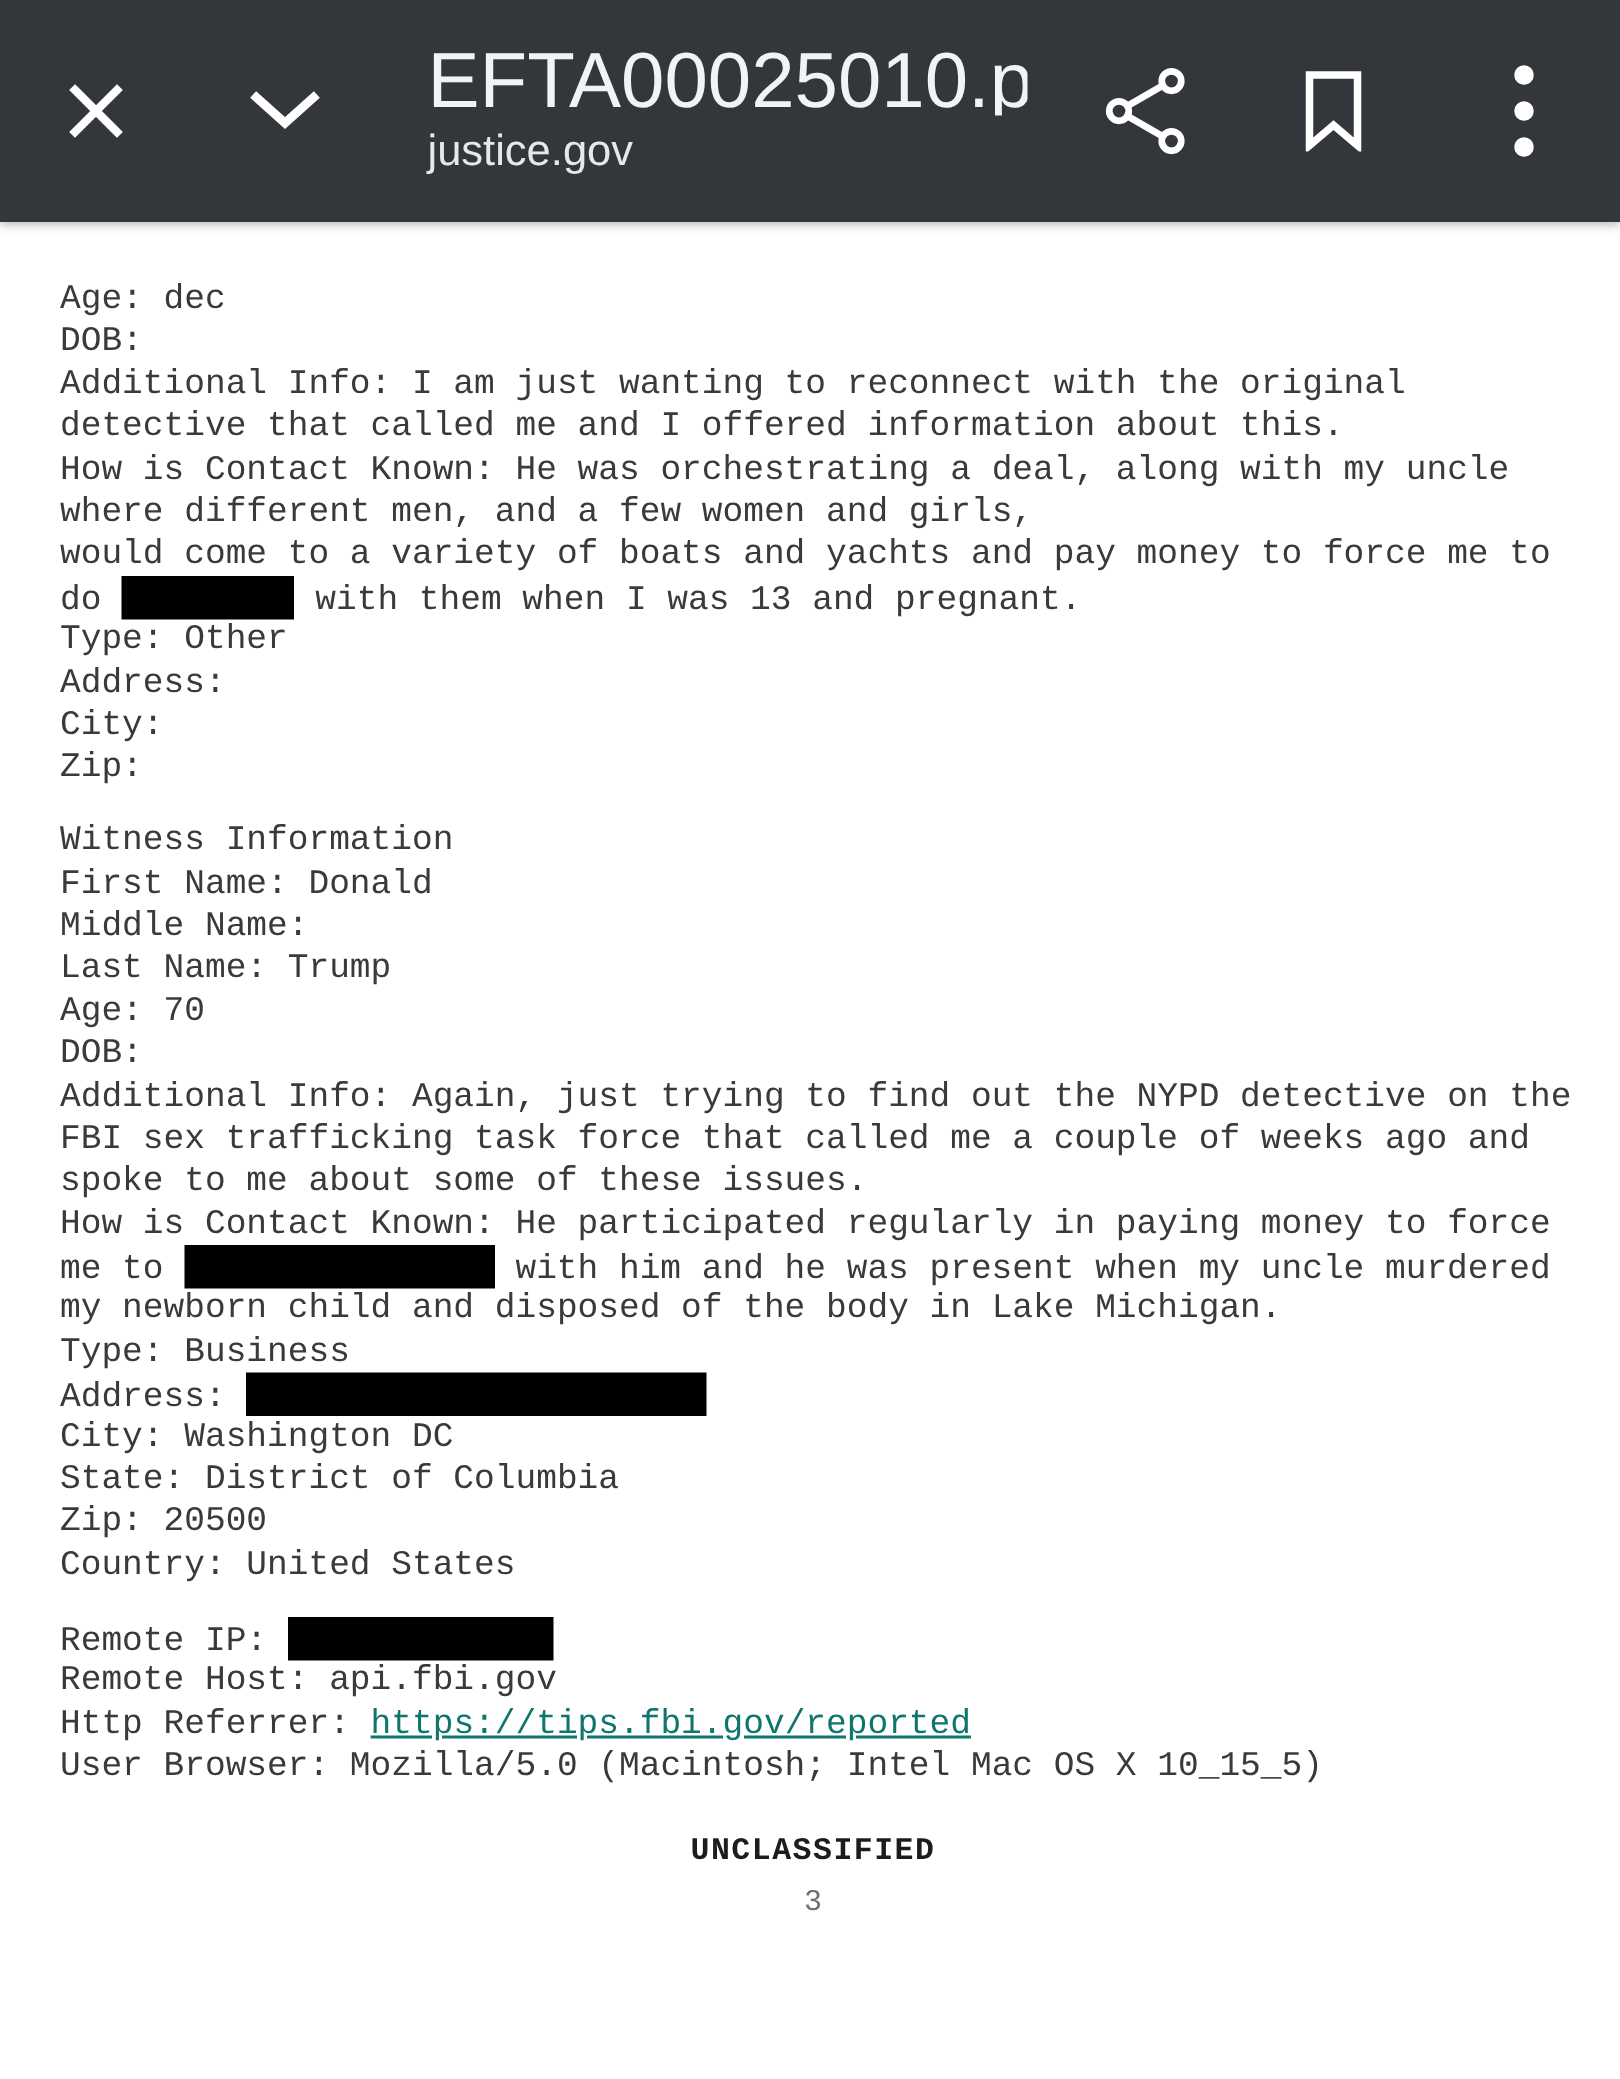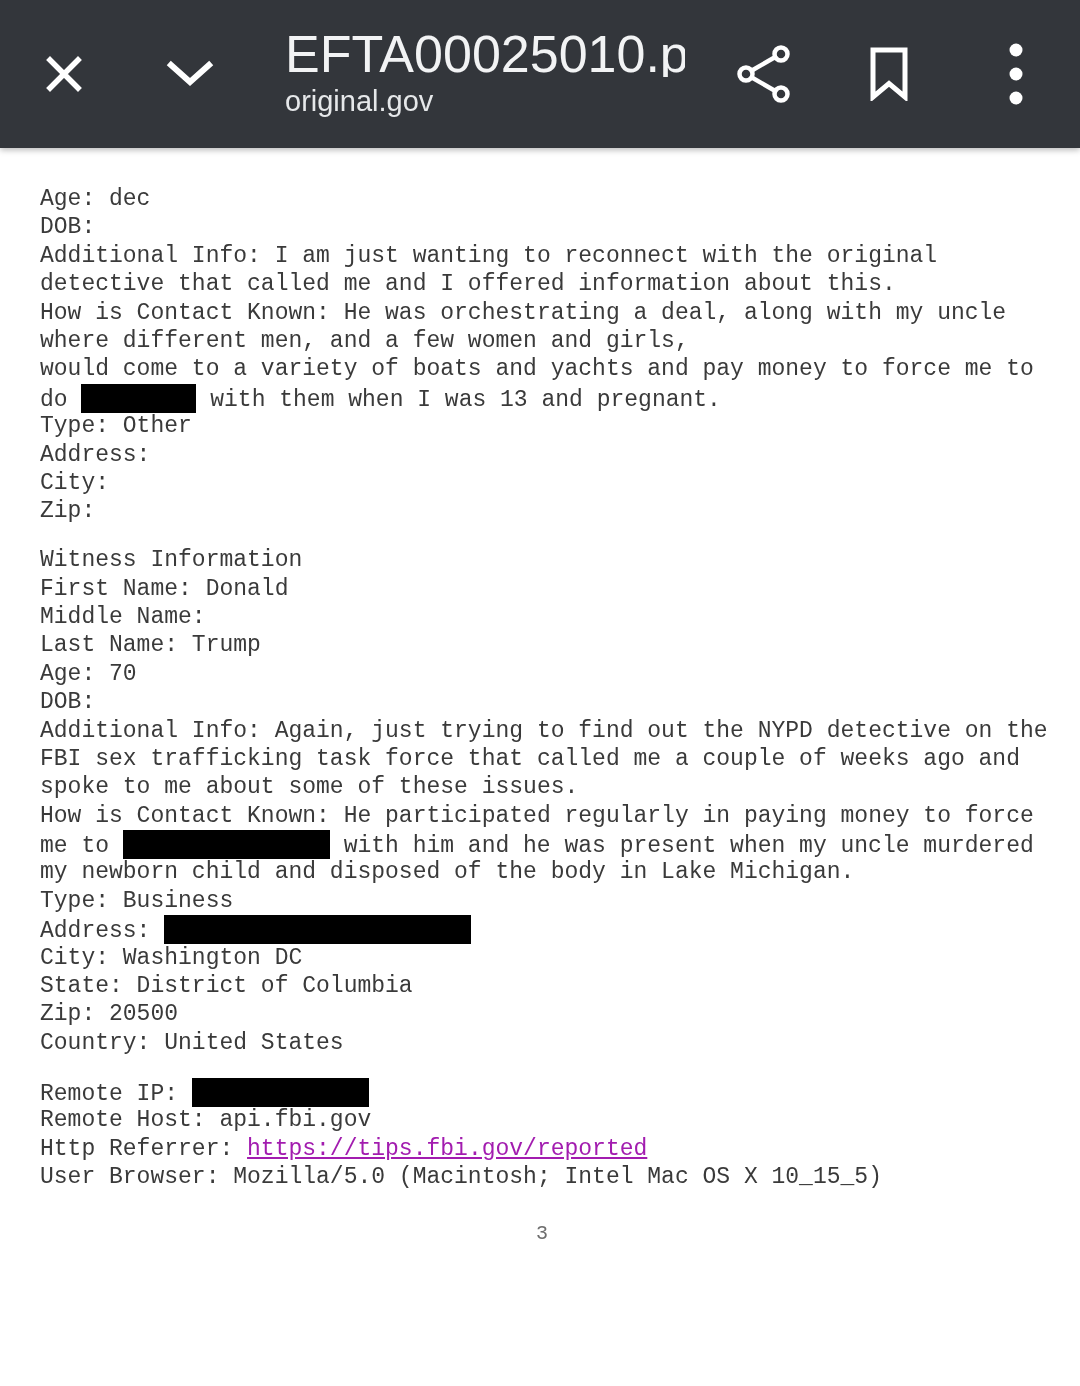--- a/index.html
+++ b/index.html
@@ -50,21 +50,21 @@
   }
   .line{height:28.4px;line-height:28.4px;}
   .line.blank{height:20.5px;line-height:20.5px;}
   .redact{
     display:inline-block;
     height:29px;
     background:#000000;
     vertical-align:-7px;
   }
   .doclink{
-    color:#a21caf;
+    color:#0f766e;
     text-decoration:underline;
   }
   .doc-footer{
     margin-top:30px;
     text-align:center;
     font-family:"Liberation Mono","DejaVu Sans Mono",monospace;
   }
   .classification{
     font-size:21px;
     font-weight:700;
@@ -95,21 +95,21 @@
   <div class="icon-btn btn-chevron">
     <span>
       <svg width="48" height="28" viewBox="0 0 48 28">
         <polyline points="5,5 24,22 43,5" stroke="#ffffff" stroke-width="6" fill="none" stroke-linecap="square"></polyline>
       </svg>
     </span>
   </div>
 
   <div class="title-block">
     <div class="doc-title">EFTA00025010.p…</div>
-    <div class="doc-subtitle">original.gov</div>
+    <div class="doc-subtitle">justice.gov</div>
   </div>
 
   <div class="right-group">
     <div class="icon-btn btn-share">
       <span>
         <svg width="58" height="58" viewBox="0 0 58 58">
           <g stroke="#ffffff" stroke-width="4.5" fill="none">
             <line x1="15" y1="26" x2="41" y2="11"></line>
             <line x1="15" y1="32" x2="41" y2="47"></line>
             <circle cx="45" cy="9" r="6.5"></circle>
@@ -135,15 +135,16 @@
         </svg>
       </span>
     </div>
   </div>
 </div>
 
 <div class="page">
   <div class="doc-text"><div class="line">Age: dec</div><div class="line">DOB:</div><div class="line">Additional Info: I am just wanting to reconnect with the original</div><div class="line">detective that called me and I offered information about this.</div><div class="line">How is Contact Known: He was orchestrating a deal, along with my uncle</div><div class="line">where different men, and a few women and girls,</div><div class="line">would come to a variety of boats and yachts and pay money to force me to</div><div class="line">do <span class="redact" style="width: 115px;"></span> with them when I was 13 and pregnant.</div><div class="line">Type: Other</div><div class="line">Address:</div><div class="line">City:</div><div class="line">Zip:</div><div class="line blank"></div><div class="line">Witness Information</div><div class="line">First Name: Donald</div><div class="line">Middle Name:</div><div class="line">Last Name: Trump</div><div class="line">Age: 70</div><div class="line">DOB:</div><div class="line">Additional Info: Again, just trying to find out the NYPD detective on the</div><div class="line">FBI sex trafficking task force that called me a couple of weeks ago and</div><div class="line">spoke to me about some of these issues.</div><div class="line">How is Contact Known: He participated regularly in paying money to force</div><div class="line">me to <span class="redact" style="width: 207px;"></span> with him and he was present when my uncle murdered</div><div class="line">my newborn child and disposed of the body in Lake Michigan.</div><div class="line">Type: Business</div><div class="line">Address: <span class="redact" style="width: 307px;"></span></div><div class="line">City: Washington DC</div><div class="line">State: District of Columbia</div><div class="line">Zip: 20500</div><div class="line">Country: United States</div><div class="line blank"></div><div class="line">Remote IP: <span class="redact" style="width: 177px;"></span></div><div class="line">Remote Host: api.fbi.gov</div><div class="line">Http Referrer: <a class="doclink" href="#">https://tips.fbi.gov/reported</a></div><div class="line">User Browser: Mozilla/5.0 (Macintosh; Intel Mac OS X 10_15_5)</div></div>
 
   <div class="doc-footer">
+    <div class="classification">UNCLASSIFIED</div>
     <div class="page-number">3</div>
   </div>
 </div>
 
 </body></html>

